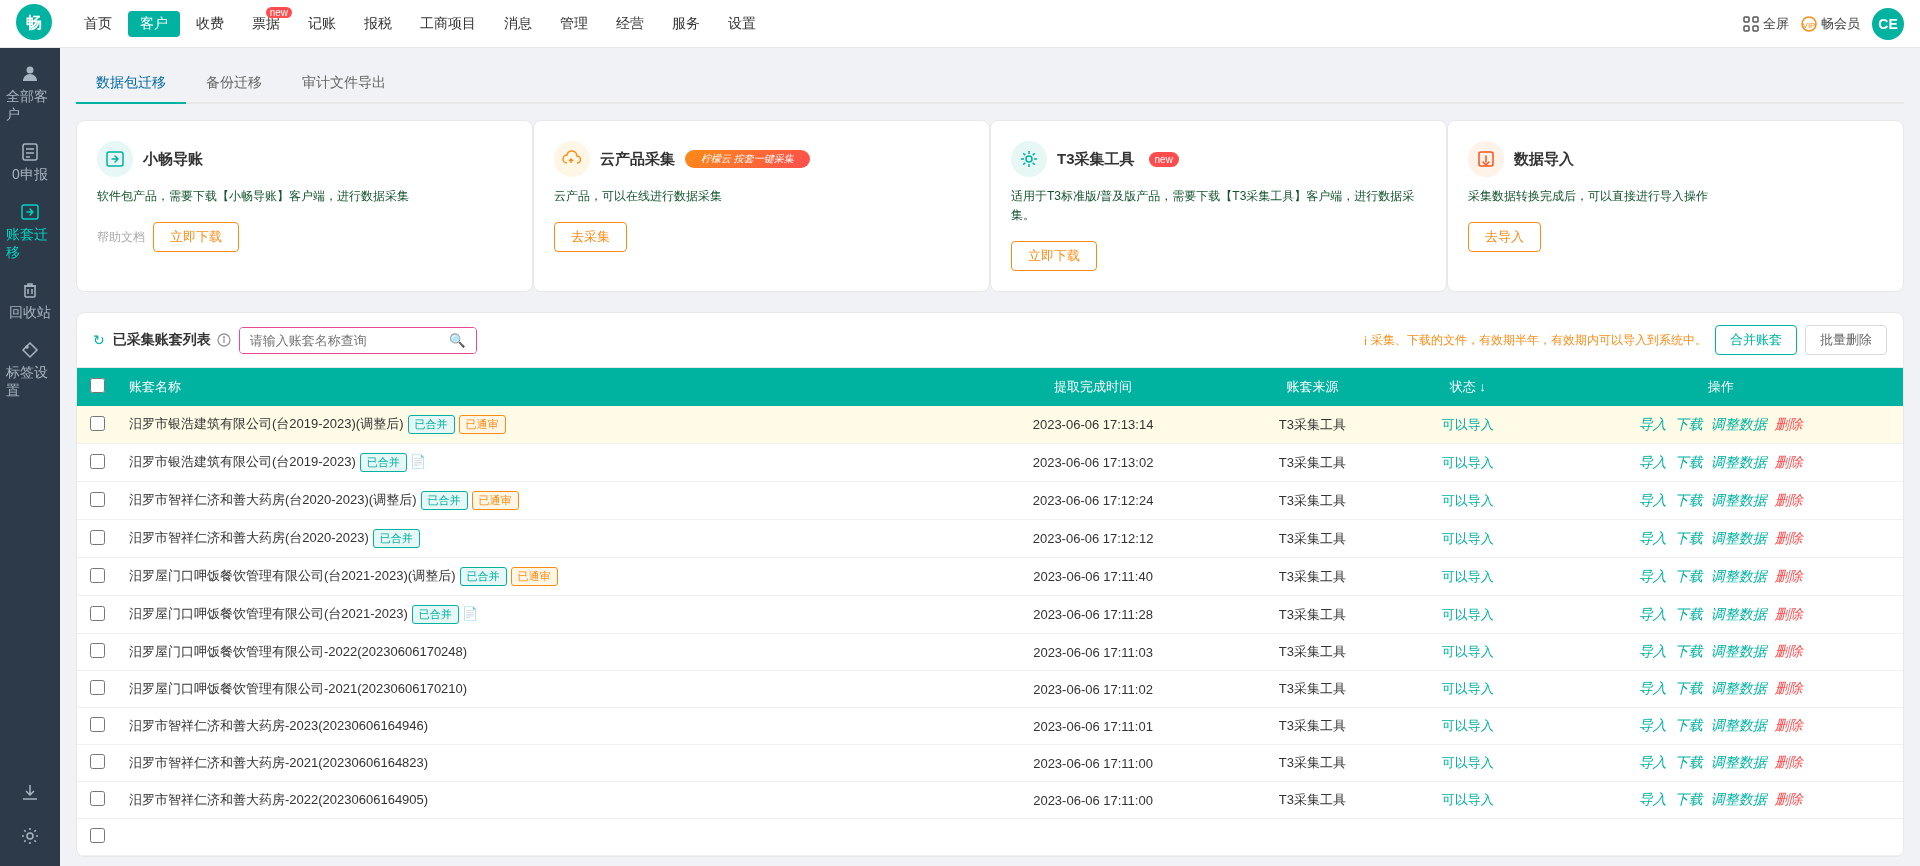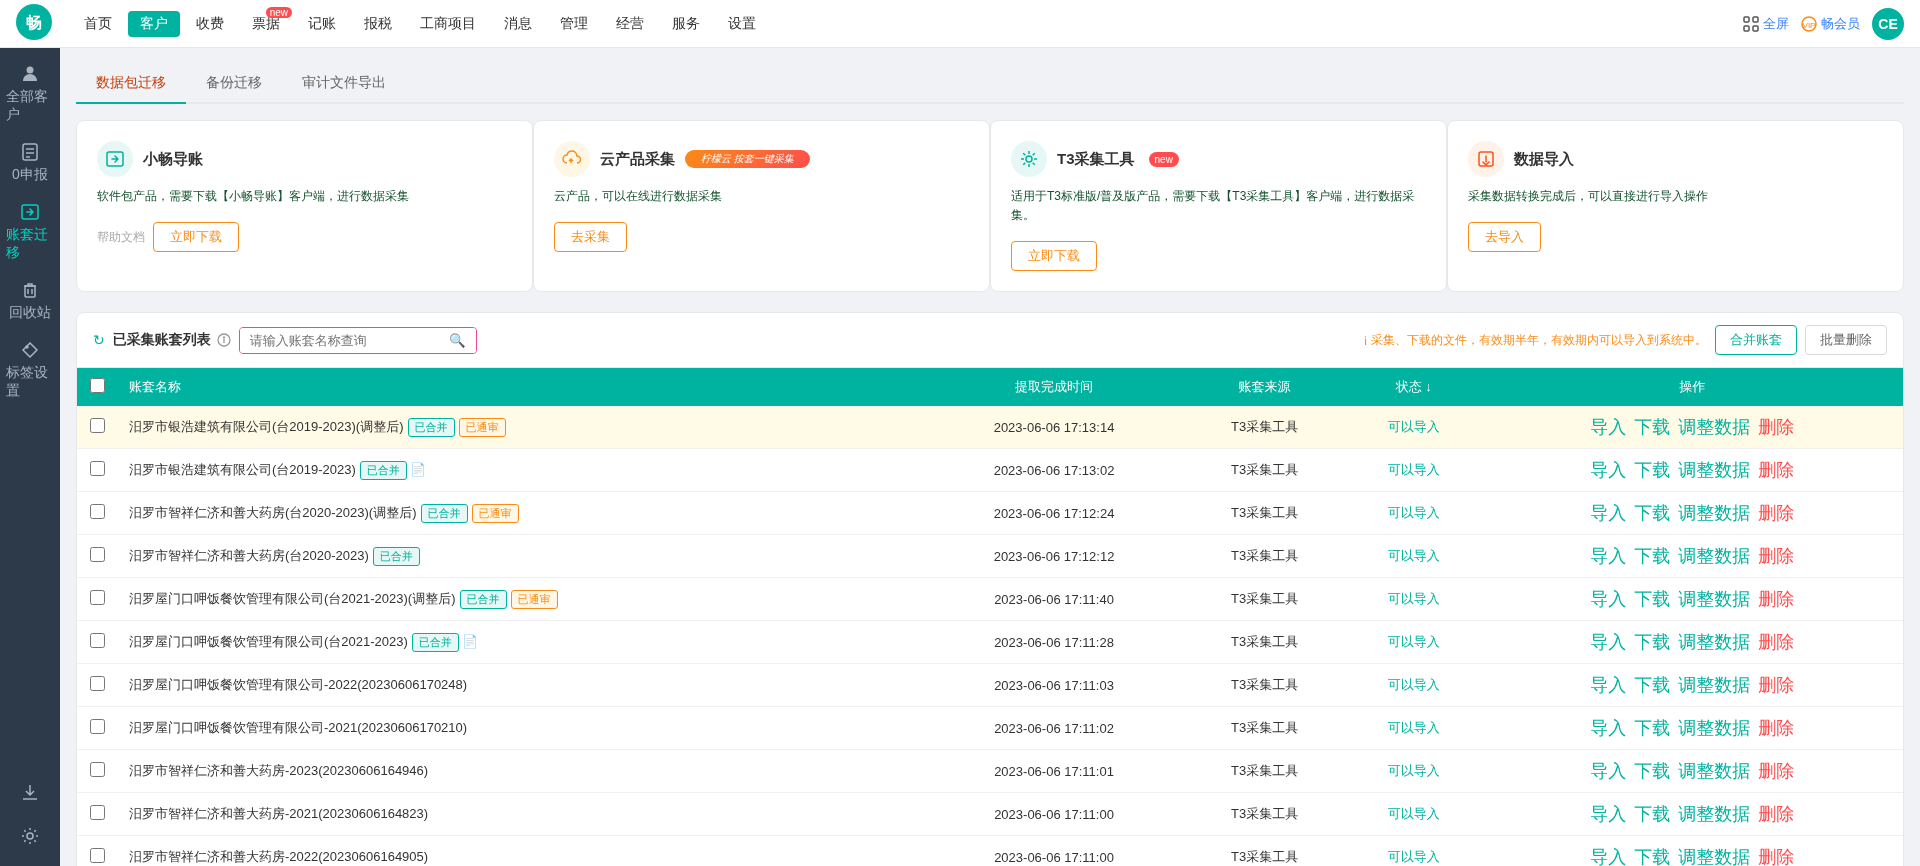--- a/index.html
+++ b/index.html
@@ -15,21 +15,21 @@
     .nav-items { display: flex; align-items: center; flex: 1; gap: 4px; }
     .nav-item {
       padding: 4px 12px; cursor: pointer; border-radius: 4px; font-size: 14px; color: #333; position: relative;
     }
     .nav-item.active { background: #00b2a0; color: #fff; border-radius: 4px; }
     .nav-item .new-badge {
       position: absolute; top: -4px; right: 0; background: #ff4d4f; color: #fff;
       font-size: 10px; padding: 0 4px; border-radius: 8px;
     }
     .nav-right { display: flex; align-items: center; gap: 12px; }
-    .nav-right-btn { cursor: pointer; font-size: 13px; color: #3b82f6; display: flex; align-items: center; gap: 4px; }
+    .nav-right-btn { cursor: pointer; font-size: 13px; color: #404040; display: flex; align-items: center; gap: 4px; }
     .avatar { width: 32px; height: 32px; background: #00b2a0; border-radius: 50%; display: flex; align-items: center; justify-content: center; color: #fff; font-weight: bold; font-size: 14px; cursor: pointer; }
 
     
     .sidebar {
       position: fixed; top: 48px; left: 0; bottom: 0; width: 60px;
       background: #2d3a4a; display: flex; flex-direction: column; align-items: center; padding-top: 8px; z-index: 99;
     }
     .sidebar-item {
       display: flex; flex-direction: column; align-items: center; justify-content: center;
       width: 56px; padding: 8px 4px; cursor: pointer; color: #aab4c0; gap: 4px; border-radius: 4px; margin-bottom: 2px;
@@ -43,21 +43,21 @@
     
     .main-content {
       margin-top: 48px; margin-left: 60px; padding: 16px; min-height: calc(100vh - 48px); background: #f0f2f5;
     }
 
     
     .tabs { display: flex; gap: 0; margin-bottom: 16px; border-bottom: 2px solid #e8e8e8; }
     .tab {
       padding: 10px 20px; cursor: pointer; font-size: 14px; color: #666; border-bottom: 2px solid transparent; margin-bottom: -2px;
     }
-    .tab.active { color: #c2410c; border-bottom: 2px solid #00b2a0; font-weight: 500; }
+    .tab.active { color: #0369a1; border-bottom: 2px solid #00b2a0; font-weight: 500; }
 
     
     .cards-row { display: grid; grid-template-columns: 1fr 1fr 1fr 1fr; margin-bottom: 20px; }
     .card {
       background: #fff; border-radius: 8px; padding: 20px; border: 1px solid #e8e8e8;
     }
     .card-header { display: flex; align-items: center; gap: 10px; margin-bottom: 10px; }
     .card-icon { width: 36px; height: 36px; border-radius: 50%; display: flex; align-items: center; justify-content: center; font-size: 18px; }
     .card-icon.green { background: #e6f7f5; color: #00b2a0; }
     .card-icon.orange { background: #fff7e6; color: #fa8c16; }
@@ -94,21 +94,21 @@
     .data-table thead th:nth-child(2) { text-align: left; }
     .data-table tbody tr { border-bottom: 1px solid #f0f0f0; }
     .data-table tbody tr:first-child { background: #fffbe6; }
     .data-table tbody td { padding: 9px 12px; font-size: 13px; color: #333; text-align: center; }
     .data-table tbody td:nth-child(2) { text-align: left; }
     .data-table tbody td:first-child { text-align: center; }
     .checkbox { width: 15px; height: 15px; cursor: pointer; }
     .tag { display: inline-block; font-size: 11px; padding: 1px 6px; border-radius: 3px; margin-left: 4px; }
     .tag-green { background: #e6f7f5; color: #00b2a0; border: 1px solid #00b2a0; }
     .tag-orange { background: #fff7e6; color: #fa8c16; border: 1px solid #fa8c16; }
-    .action-link { color: #00b2a0; cursor: pointer; font-size: 18px; margin: 0 4px; }
+    .action-link { color: #00b2a0; cursor: pointer; font-size: 14px; margin: 0 4px; font-style: italic; }
     .action-link.red { color: #ff4d4f; }
     .status-ok { color: #00b2a0; }
     .file-icon { color: #999; cursor: pointer; margin-left: 4px; }
     .icon-refresh { cursor: pointer; color: #00b2a0; font-size: 14px; }
   </style>
 </head>
 <body>
 
 <div class="top-nav">
   <div class="logo">

